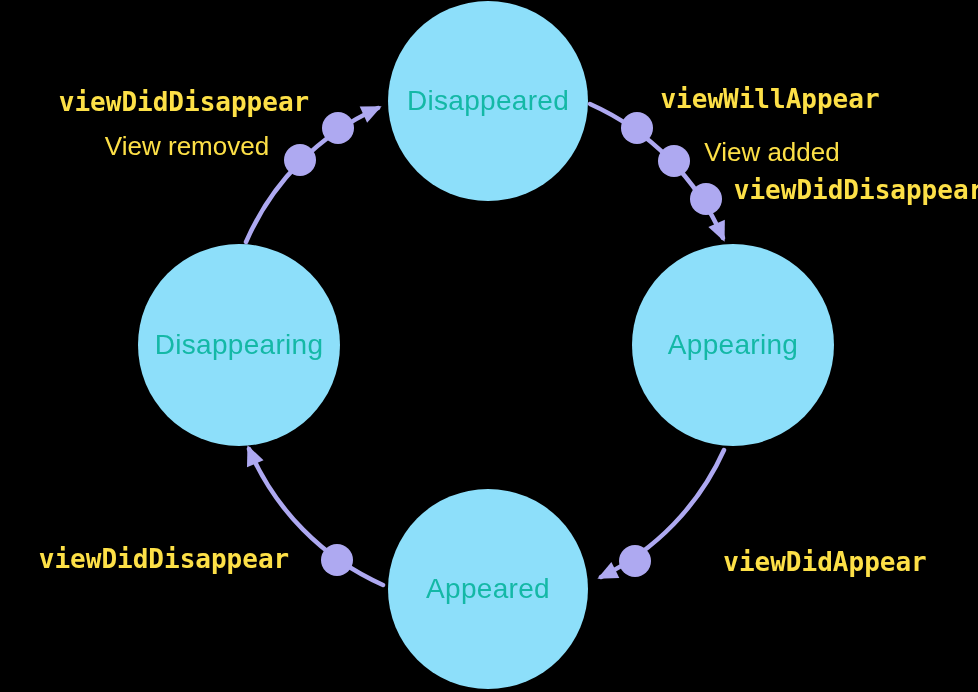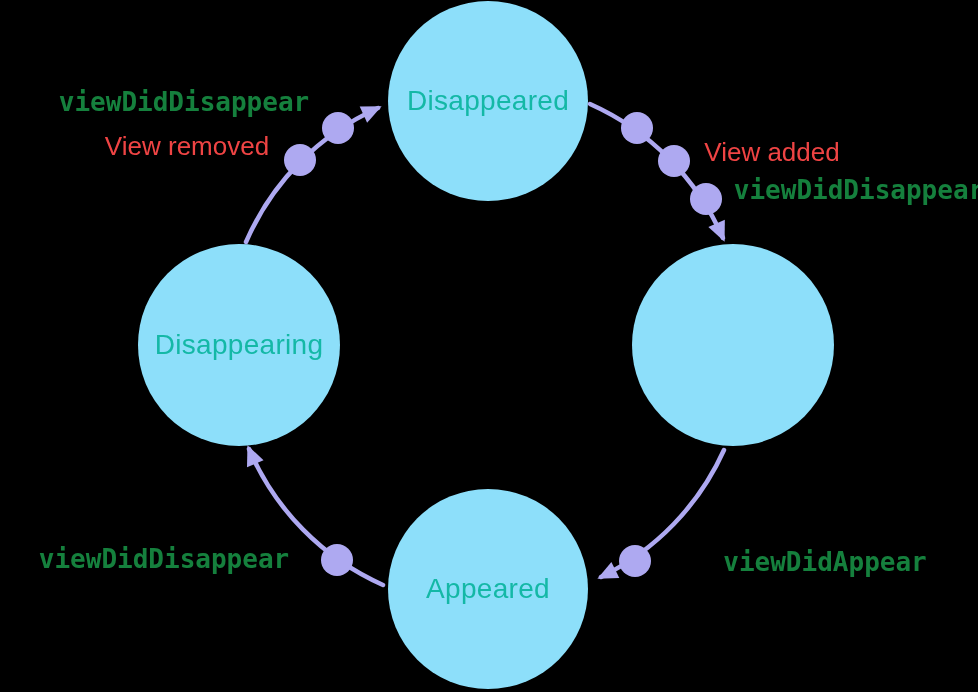--- a/index.html
+++ b/index.html
@@ -20,25 +20,25 @@
   }
   .state-label {
     font-size: 28px;
     color: #14b8a6;
     letter-spacing: 0.3px;
   }
   .mono-label {
     font-family: "DejaVu Sans Mono", "Liberation Mono", monospace;
     font-weight: 700;
     font-size: 26px;
-    color: #15803d;
+    color: #fde047;
   }
   .sans-label {
     font-size: 26px;
-    color: #ef4444;
+    color: #fde047;
   }
 </style>
 </head>
 <body>
 
 <div class="canvas">
 
   <svg width="978" height="692" viewBox="0 0 978 692">
     <defs>
       <marker id="arrowhead" markerUnits="userSpaceOnUse" markerWidth="26" markerHeight="26" refX="19" refY="13" orient="auto">
@@ -65,23 +65,25 @@
       <circle cx="674" cy="161" r="16"></circle>
       <circle cx="706" cy="199" r="16"></circle>
       <circle cx="635" cy="561" r="16"></circle>
       <circle cx="337" cy="560" r="16"></circle>
       <circle cx="300" cy="160" r="16"></circle>
       <circle cx="338" cy="128" r="16"></circle>
     </g>
   </svg>
 
   <div class="label state-label" style="left:488px; top:101px;">Disappeared</div>
+  <div class="label state-label" style="left:733px; top:345px;">Appearing</div>
   <div class="label state-label" style="left:239px; top:345px;">Disappearing</div>
   <div class="label state-label" style="left:488px; top:589px;">Appeared</div>
 
   <div class="label mono-label" style="left:184px; top:102px;">viewDidDisappear</div>
   <div class="label sans-label" style="left:187px; top:146px;">View removed</div>
+  <div class="label mono-label" style="left:770px; top:99px;">viewWillAppear</div>
   <div class="label sans-label" style="left:772px; top:152px;">View added</div>
   <div class="label mono-label" style="left:859px; top:190px;">viewDidDisappear</div>
   <div class="label mono-label" style="left:793px; top:562px;margin-left:32px;">viewDidAppear</div>
   <div class="label mono-label" style="left:164px; top:559px;">viewDidDisappear</div>
 
 </div>
 
 </body></html>

